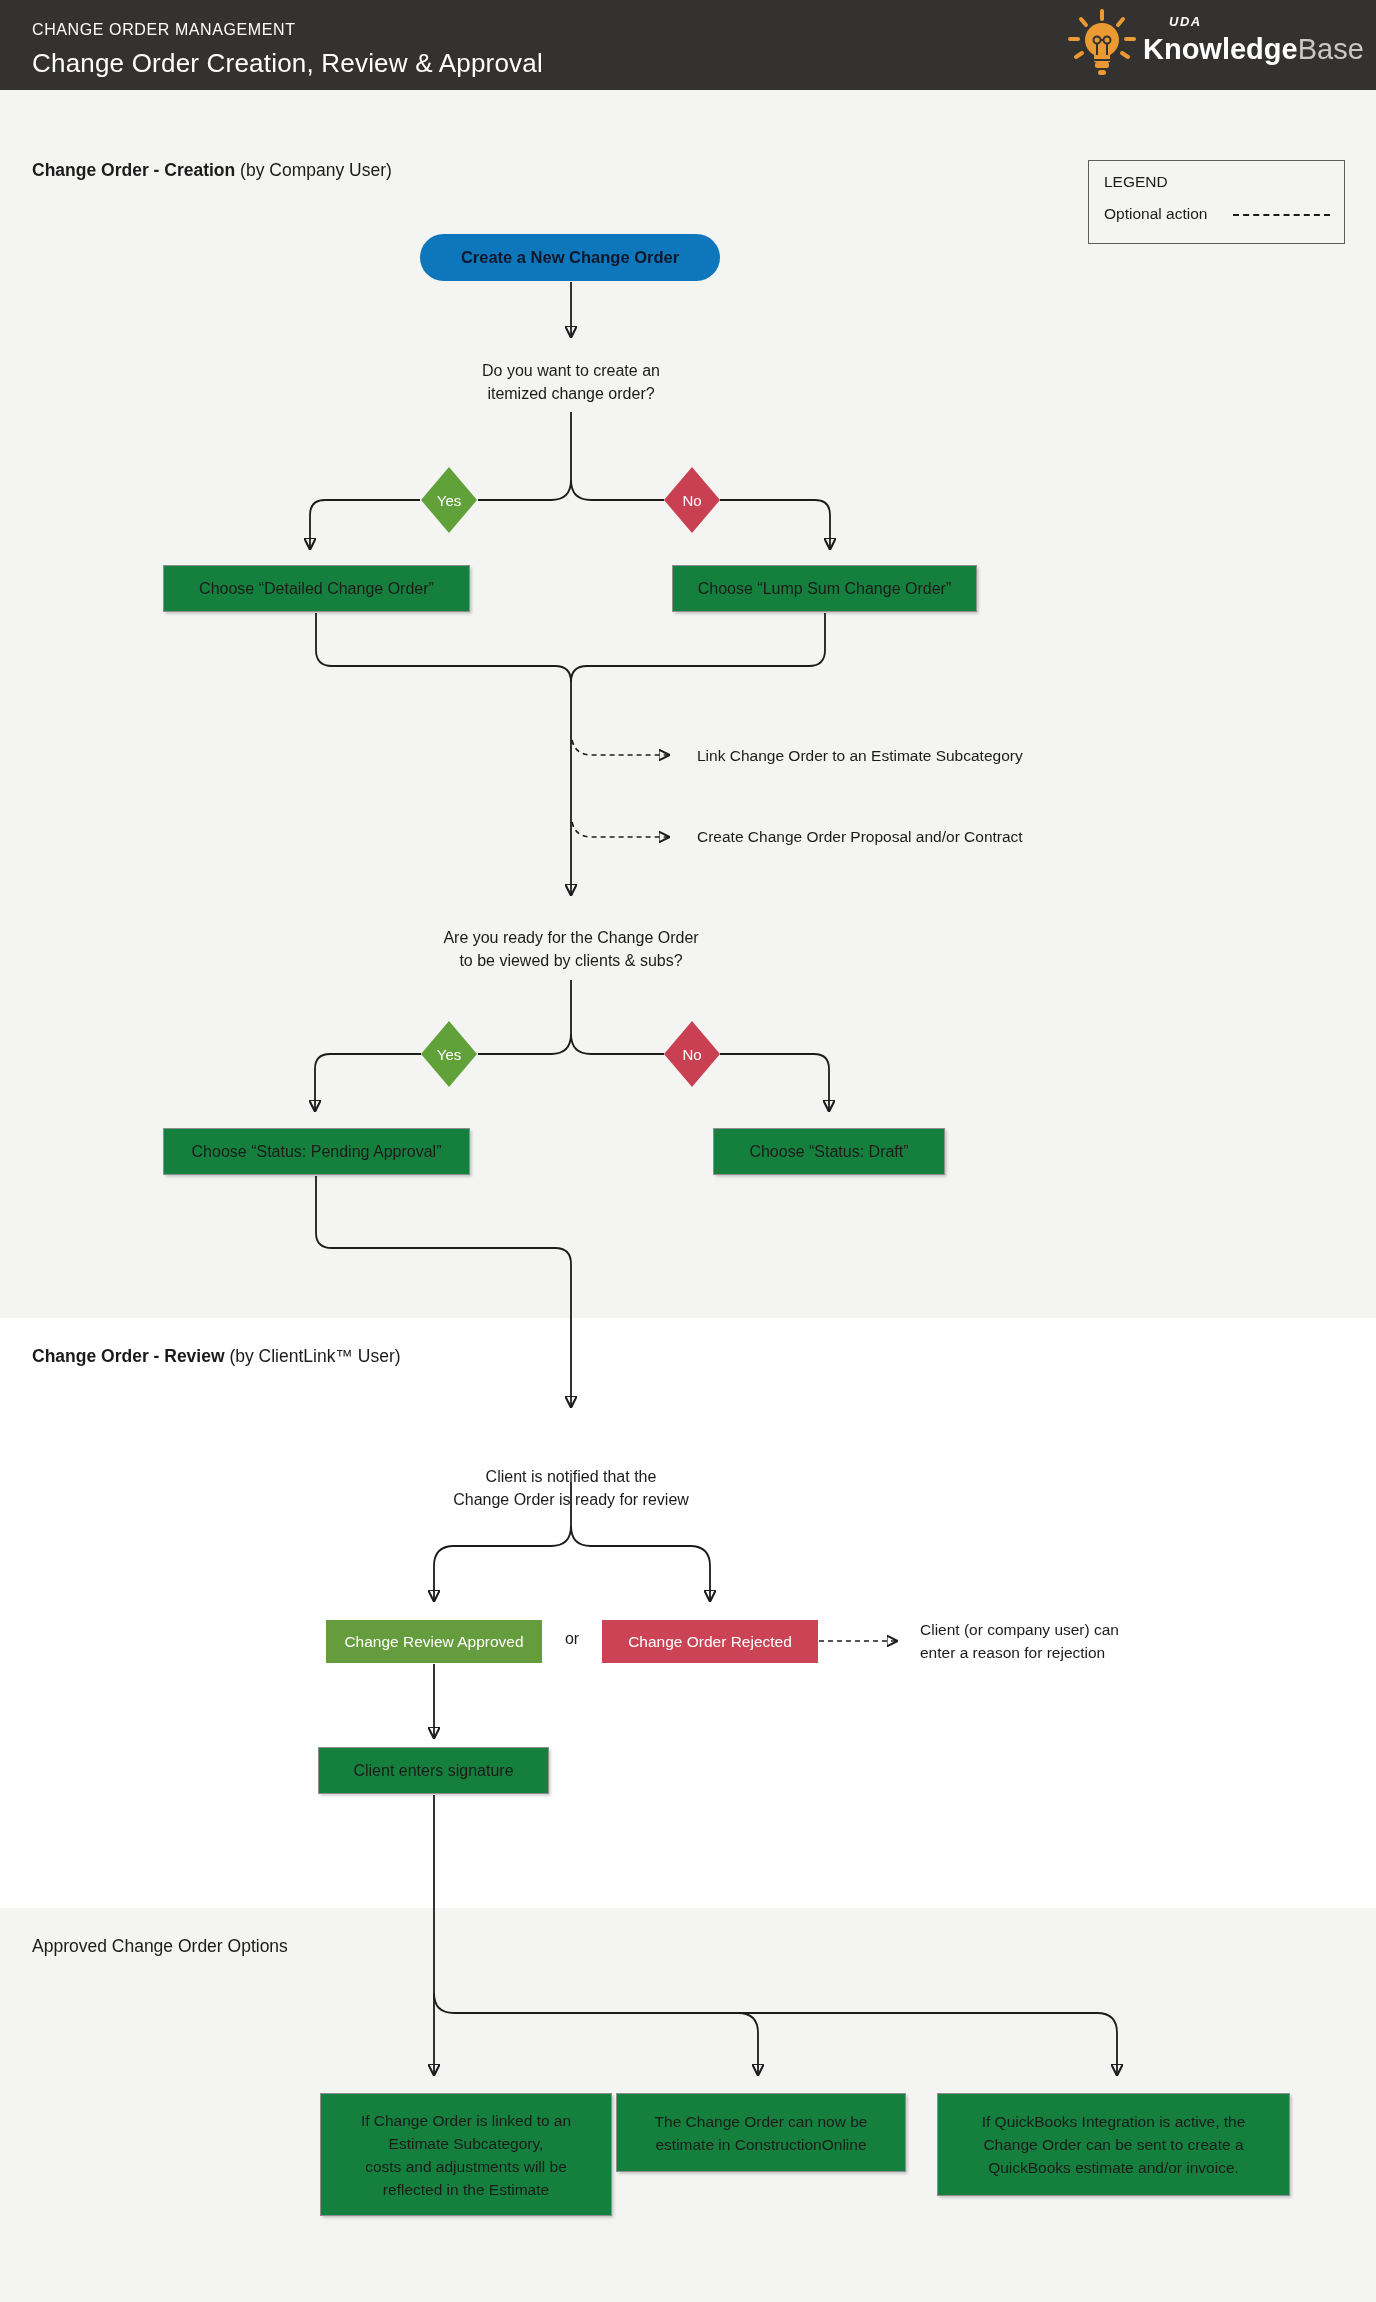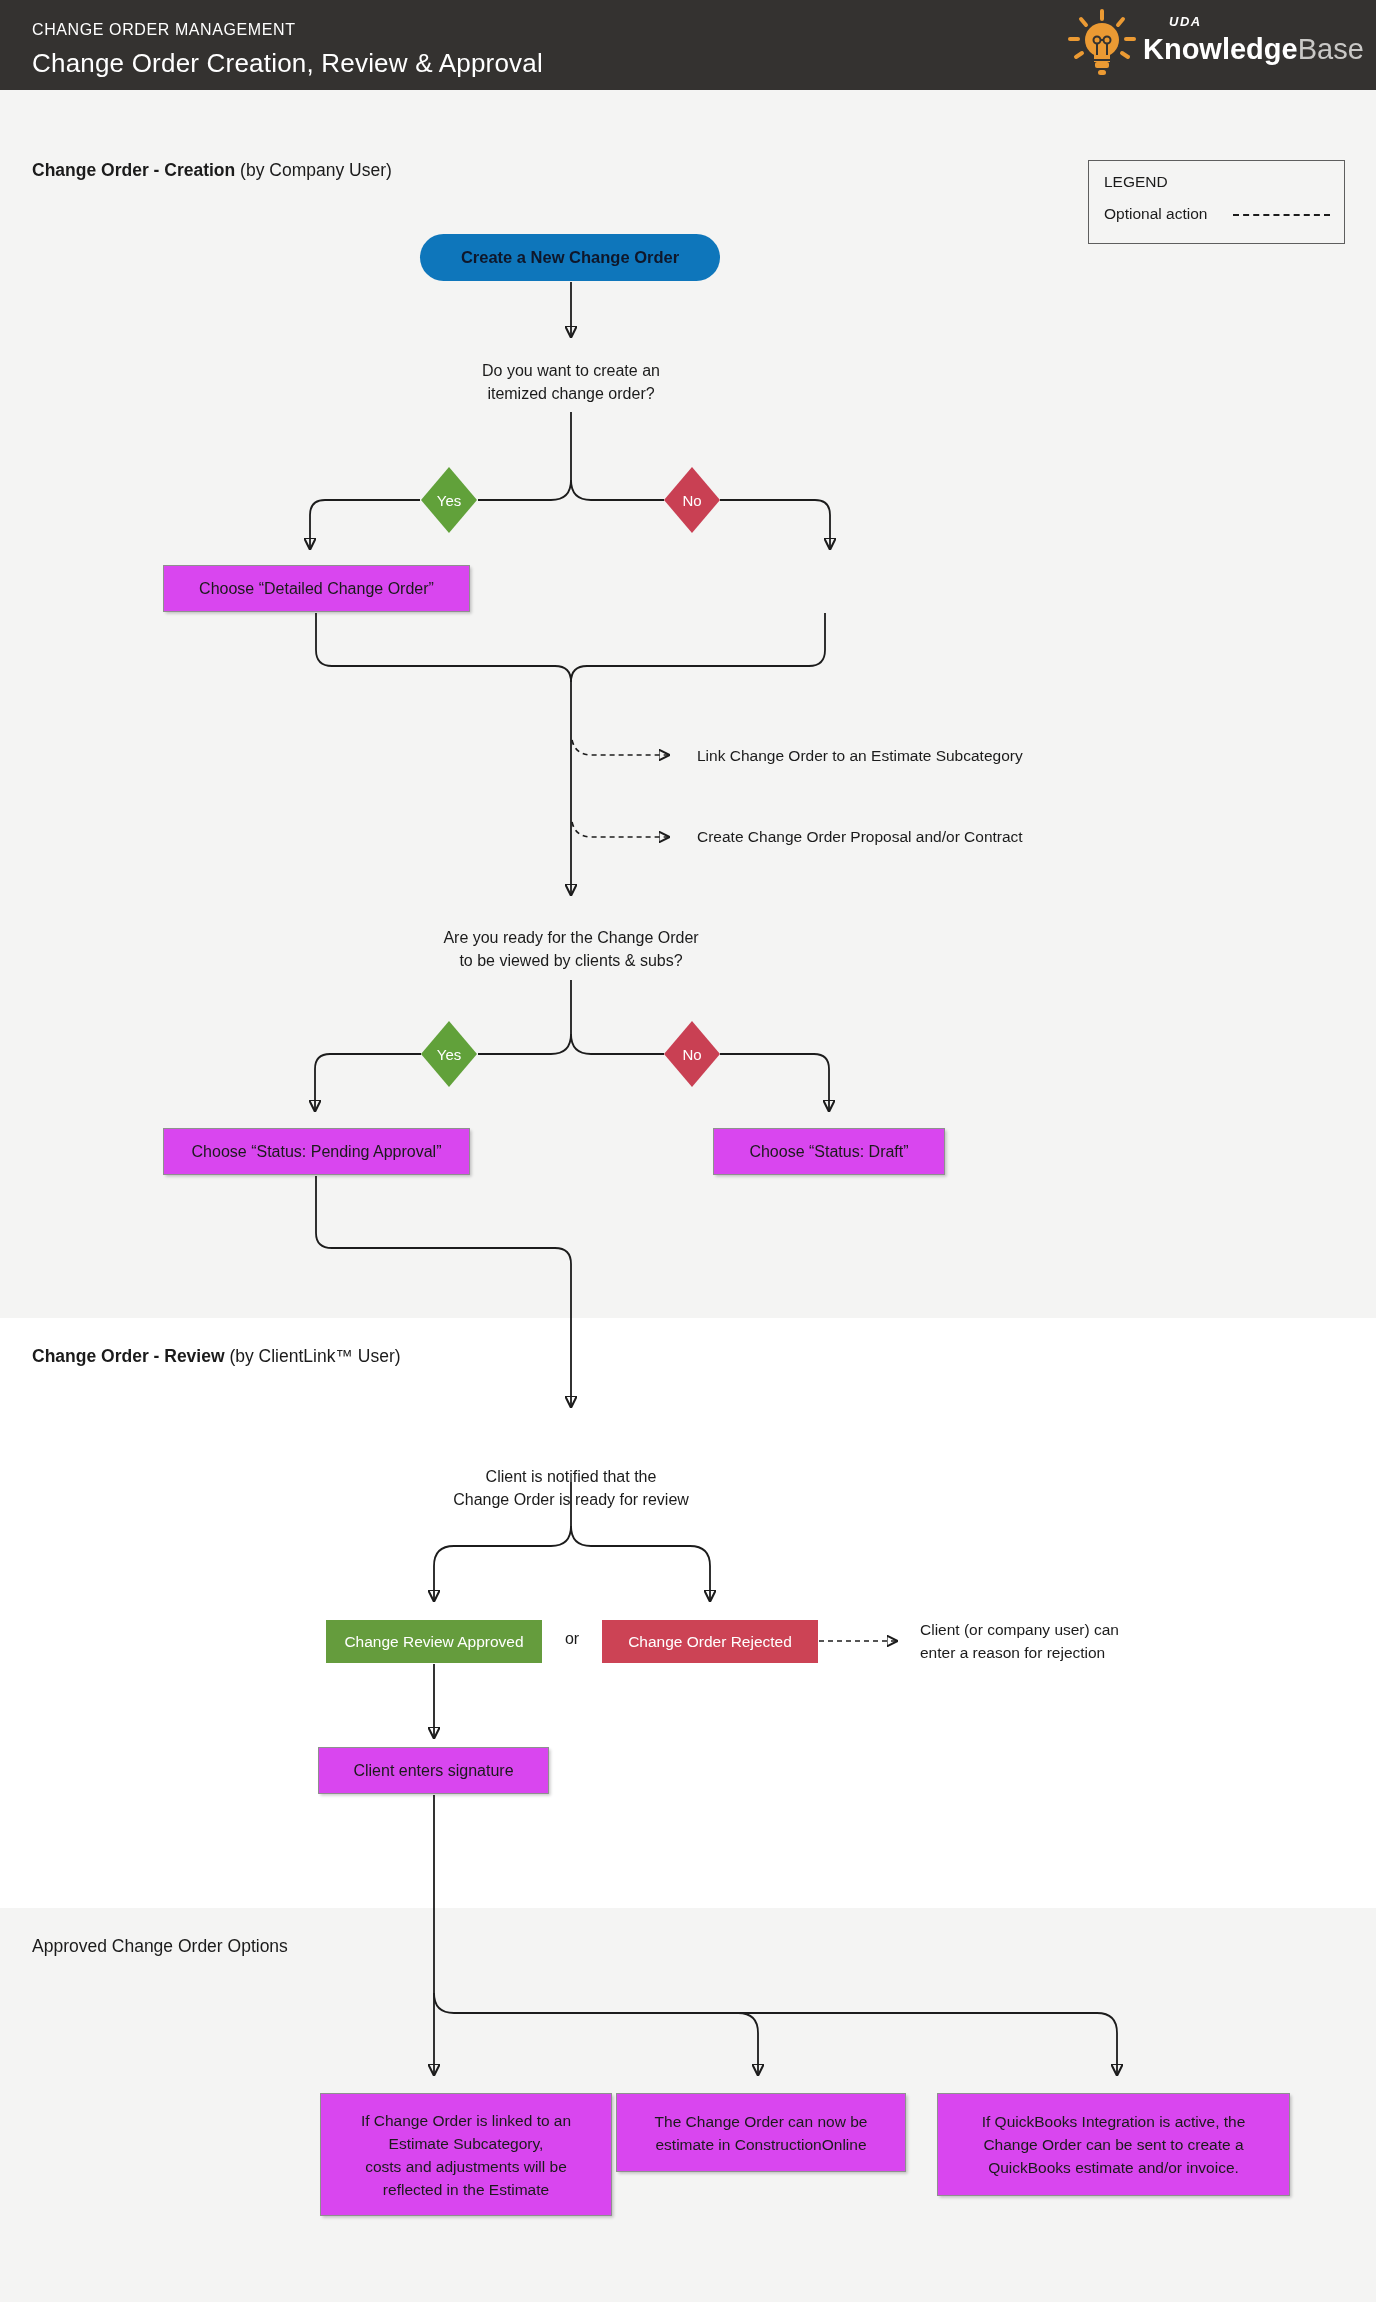--- a/index.html
+++ b/index.html
@@ -51,21 +51,21 @@
   #notified{left:391px;top:1434px;margin-top:31px;}
 
   .diamond{position:absolute;width:56px;height:66px;color:#fff;font-size:15px;
     display:flex;align-items:center;justify-content:center;
     clip-path:polygon(50% 0,100% 50%,50% 100%,0 50%);}
   .diamond.green{background:var(--diamond-green,#61a13a);}
   .diamond.red{background:var(--diamond-red,#c94053);}
   #yes1{left:421px;top:467px;} #no1{left:664px;top:467px;}
   #yes2{left:421px;top:1021px;} #no2{left:664px;top:1021px;}
 
-  .pbox{position:absolute;background:#d946ef;border:1.5px solid #8f8f8f;
+  .pbox{position:absolute;background:#15803d;border:1.5px solid #8f8f8f;
     box-shadow:1.5px 1.5px 3px rgba(0,0,0,.22);
     display:flex;align-items:center;justify-content:center;
     font-size:16px;text-align:center;white-space:pre-line;line-height:23px;}
   #box-detailed{left:163px;top:565px;width:307px;height:47px;}
   #box-lumpsum{left:672px;top:565px;width:305px;height:47px;}
   #box-pending{left:163px;top:1128px;width:307px;height:47px;}
   #box-draft{left:713px;top:1128px;width:232px;height:47px;}
   #box-signature{left:318px;top:1747px;width:231px;height:47px;}
   #box-outcome1{left:288px;top:2093px;width:292px;height:123px;font-size:15.5px;margin-left:32px;}
   #box-outcome2{left:616px;top:2093px;width:290px;height:79px;font-size:15.5px;}
@@ -167,20 +167,21 @@
 
   <div class="pill">Create a New Change Order</div>
 
   <div class="qtext" id="q1">Do you want to create an
 itemized change order?</div>
 
   <div class="diamond green" id="yes1">Yes</div>
   <div class="diamond red" id="no1">No</div>
 
   <div class="pbox" id="box-detailed">Choose “Detailed Change Order”</div>
+  <div class="pbox" id="box-lumpsum">Choose “Lump Sum Change Order”</div>
 
   <div class="optlabel" id="opt1">Link Change Order to an Estimate Subcategory</div>
   <div class="optlabel" id="opt2">Create Change Order Proposal and/or Contract</div>
 
   <div class="qtext" id="q2">Are you ready for the Change Order
 to be viewed by clients &amp; subs?</div>
 
   <div class="diamond green" id="yes2">Yes</div>
   <div class="diamond red" id="no2">No</div>
 

